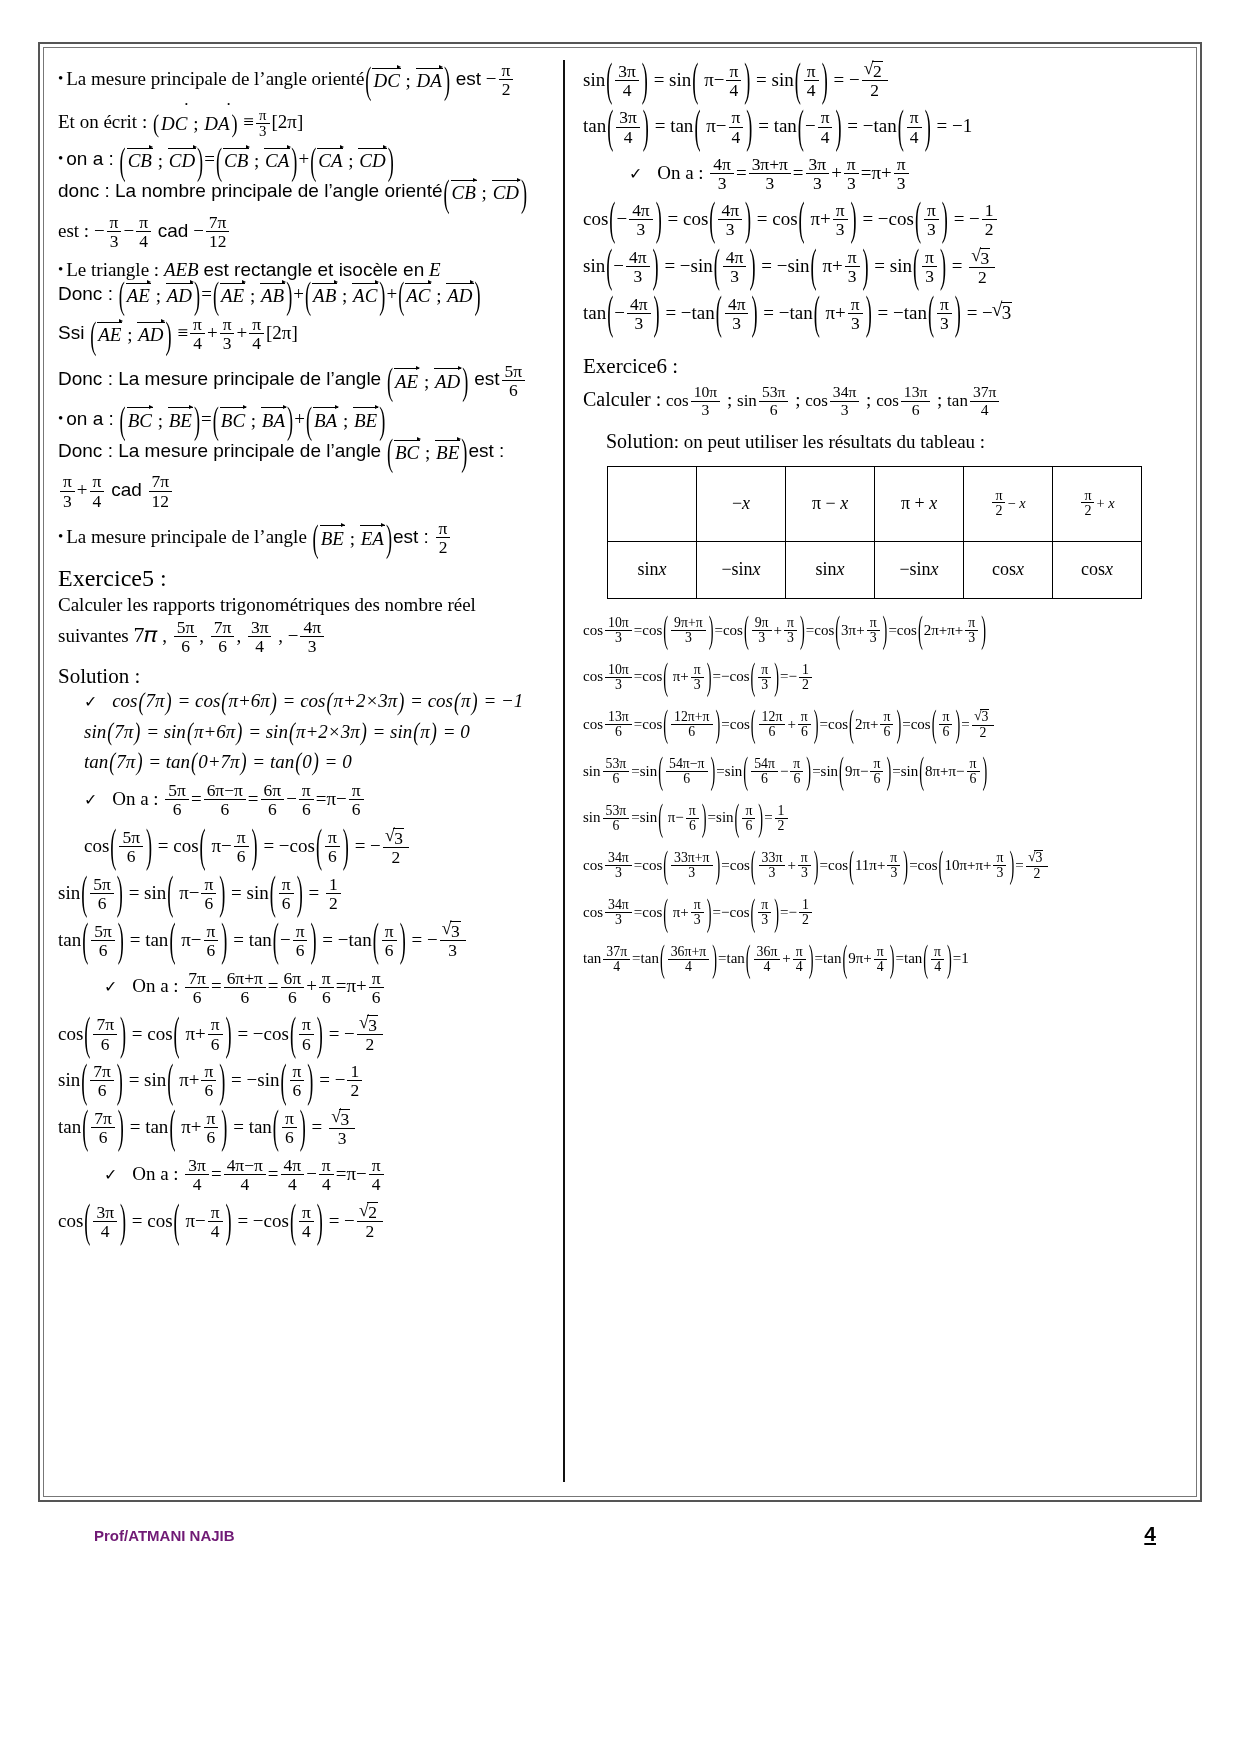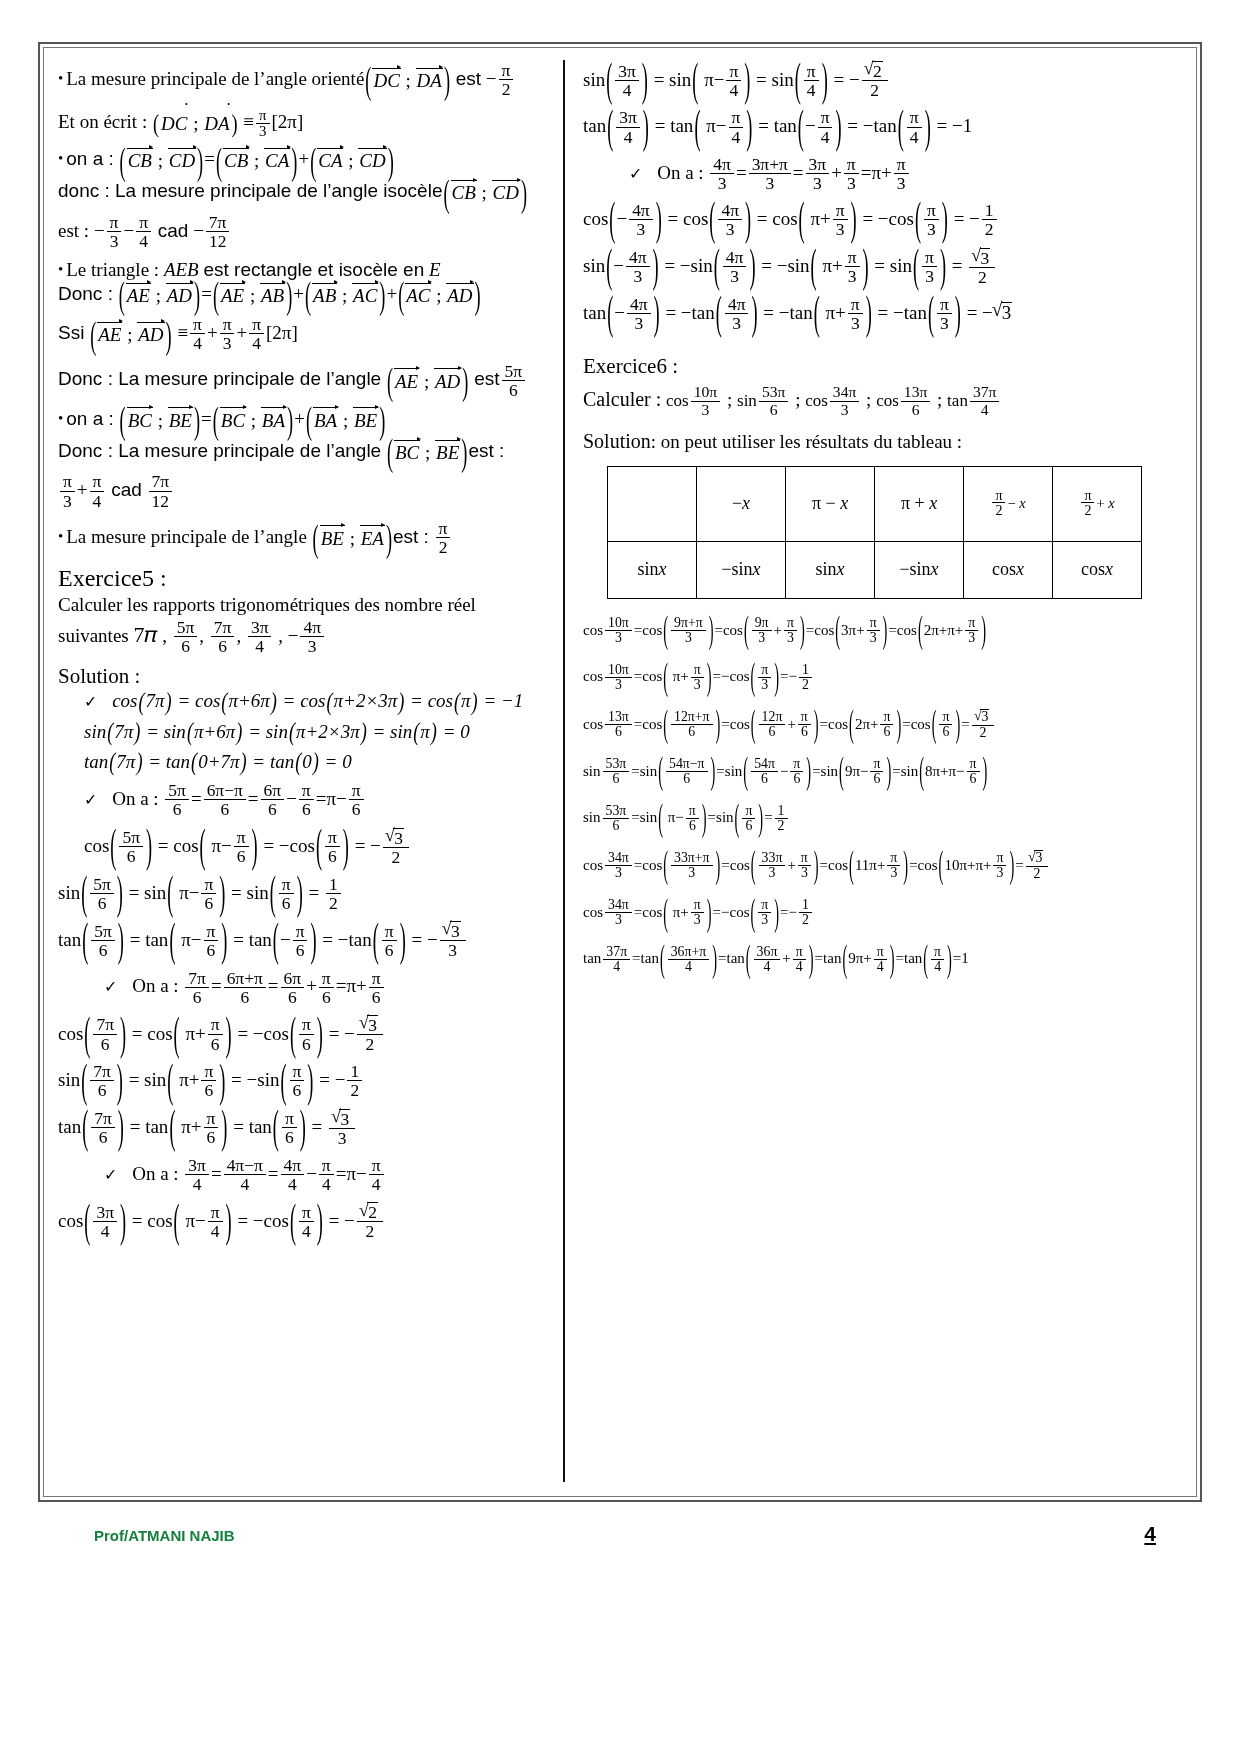--- a/index.html
+++ b/index.html
@@ -179,21 +179,21 @@
     right: 56px;
     bottom: 208px;
     display: flex;
     align-items: baseline;
     justify-content: space-between;
     font-family: "Liberation Sans", "DejaVu Sans", sans-serif;
   }
   .footer-author {
     font-weight: bold;
     font-size: 15px;
-    color: #15803d;
+    color: #701a75;
     margin-left: 38px;
   }
   .footer-page {
     font-weight: bold;
     font-size: 21px;
     text-decoration: underline;
     margin-right: 28px;
   }
   .eqrow { display: block; margin: 0 0 17px 0; font-size: 16px; }
   .eqrow.s { font-size: 15px; }
@@ -219,21 +219,21 @@
         <span class="paren"><span class="pl short">(</span><span class="vecdot">DC</span> ; <span class="vecdot">DA</span><span class="pr short">)</span></span>
         ≡<span class="frac small"><span class="num">π</span><span class="den">3</span></span><span>[2π]</span>
       </div>
 
       <div class="line">
         <span class="bullet">•</span><span class="sans">on a :</span>
         <span class="paren"><span class="pl">(</span><span class="vec">CB</span> ; <span class="vec">CD</span><span class="pr">)</span></span>=<span class="paren"><span class="pl">(</span><span class="vec">CB</span> ; <span class="vec">CA</span><span class="pr">)</span></span>+<span class="paren"><span class="pl">(</span><span class="vec">CA</span> ; <span class="vec">CD</span><span class="pr">)</span></span>
       </div>
 
       <div class="line">
-        <span class="sans">donc : La mesure principale de l’angle isocèle</span><span class="paren"><span class="pl">(</span><span class="vec">CB</span> ; <span class="vec">CD</span><span class="pr">)</span></span>
+        <span class="sans">donc : La nombre principale de l’angle orienté</span><span class="paren"><span class="pl">(</span><span class="vec">CB</span> ; <span class="vec">CD</span><span class="pr">)</span></span>
       </div>
 
       <div class="line">
         <span>est :</span>
         −<span class="frac"><span class="num">π</span><span class="den">3</span></span>−<span class="frac"><span class="num">π</span><span class="den">4</span></span>
         <span class="sans">cad</span>
         −<span class="frac"><span class="num">7π</span><span class="den">12</span></span>
       </div>
 
       <div class="line tight">
@@ -392,21 +392,21 @@
 
       <div class="line" style="margin-bottom:12px;">
         <span class="bold" style="font-size:20px;">Calculer :</span>
         <span class="xs" style="font-size:17px;">cos<span class="frac"><span class="num">10π</span><span class="den">3</span></span></span> ;
         <span style="font-size:17px;">sin<span class="frac"><span class="num">53π</span><span class="den">6</span></span></span> ;
         <span style="font-size:17px;">cos<span class="frac"><span class="num">34π</span><span class="den">3</span></span></span> ;
         <span style="font-size:17px;">cos<span class="frac"><span class="num">13π</span><span class="den">6</span></span></span> ;
         <span style="font-size:17px;">tan<span class="frac"><span class="num">37π</span><span class="den">4</span></span></span>
       </div>
 
-      <div class="line" style="margin-bottom:2px;">
+      <div class="line" style="margin-bottom:2px;margin-left:23px;">
         <span class="bold" style="font-size:20px;">Solution</span><span>: on peut utiliser les résultats du tableau :</span>
       </div>
 
       <table class="trigtable">
         <tbody>
             <tr class="headrow">
           <td class="empty"></td>
           <td>−<span class="mathvar">x</span></td>
           <td>π − <span class="mathvar">x</span></td>
           <td>π + <span class="mathvar">x</span></td>

